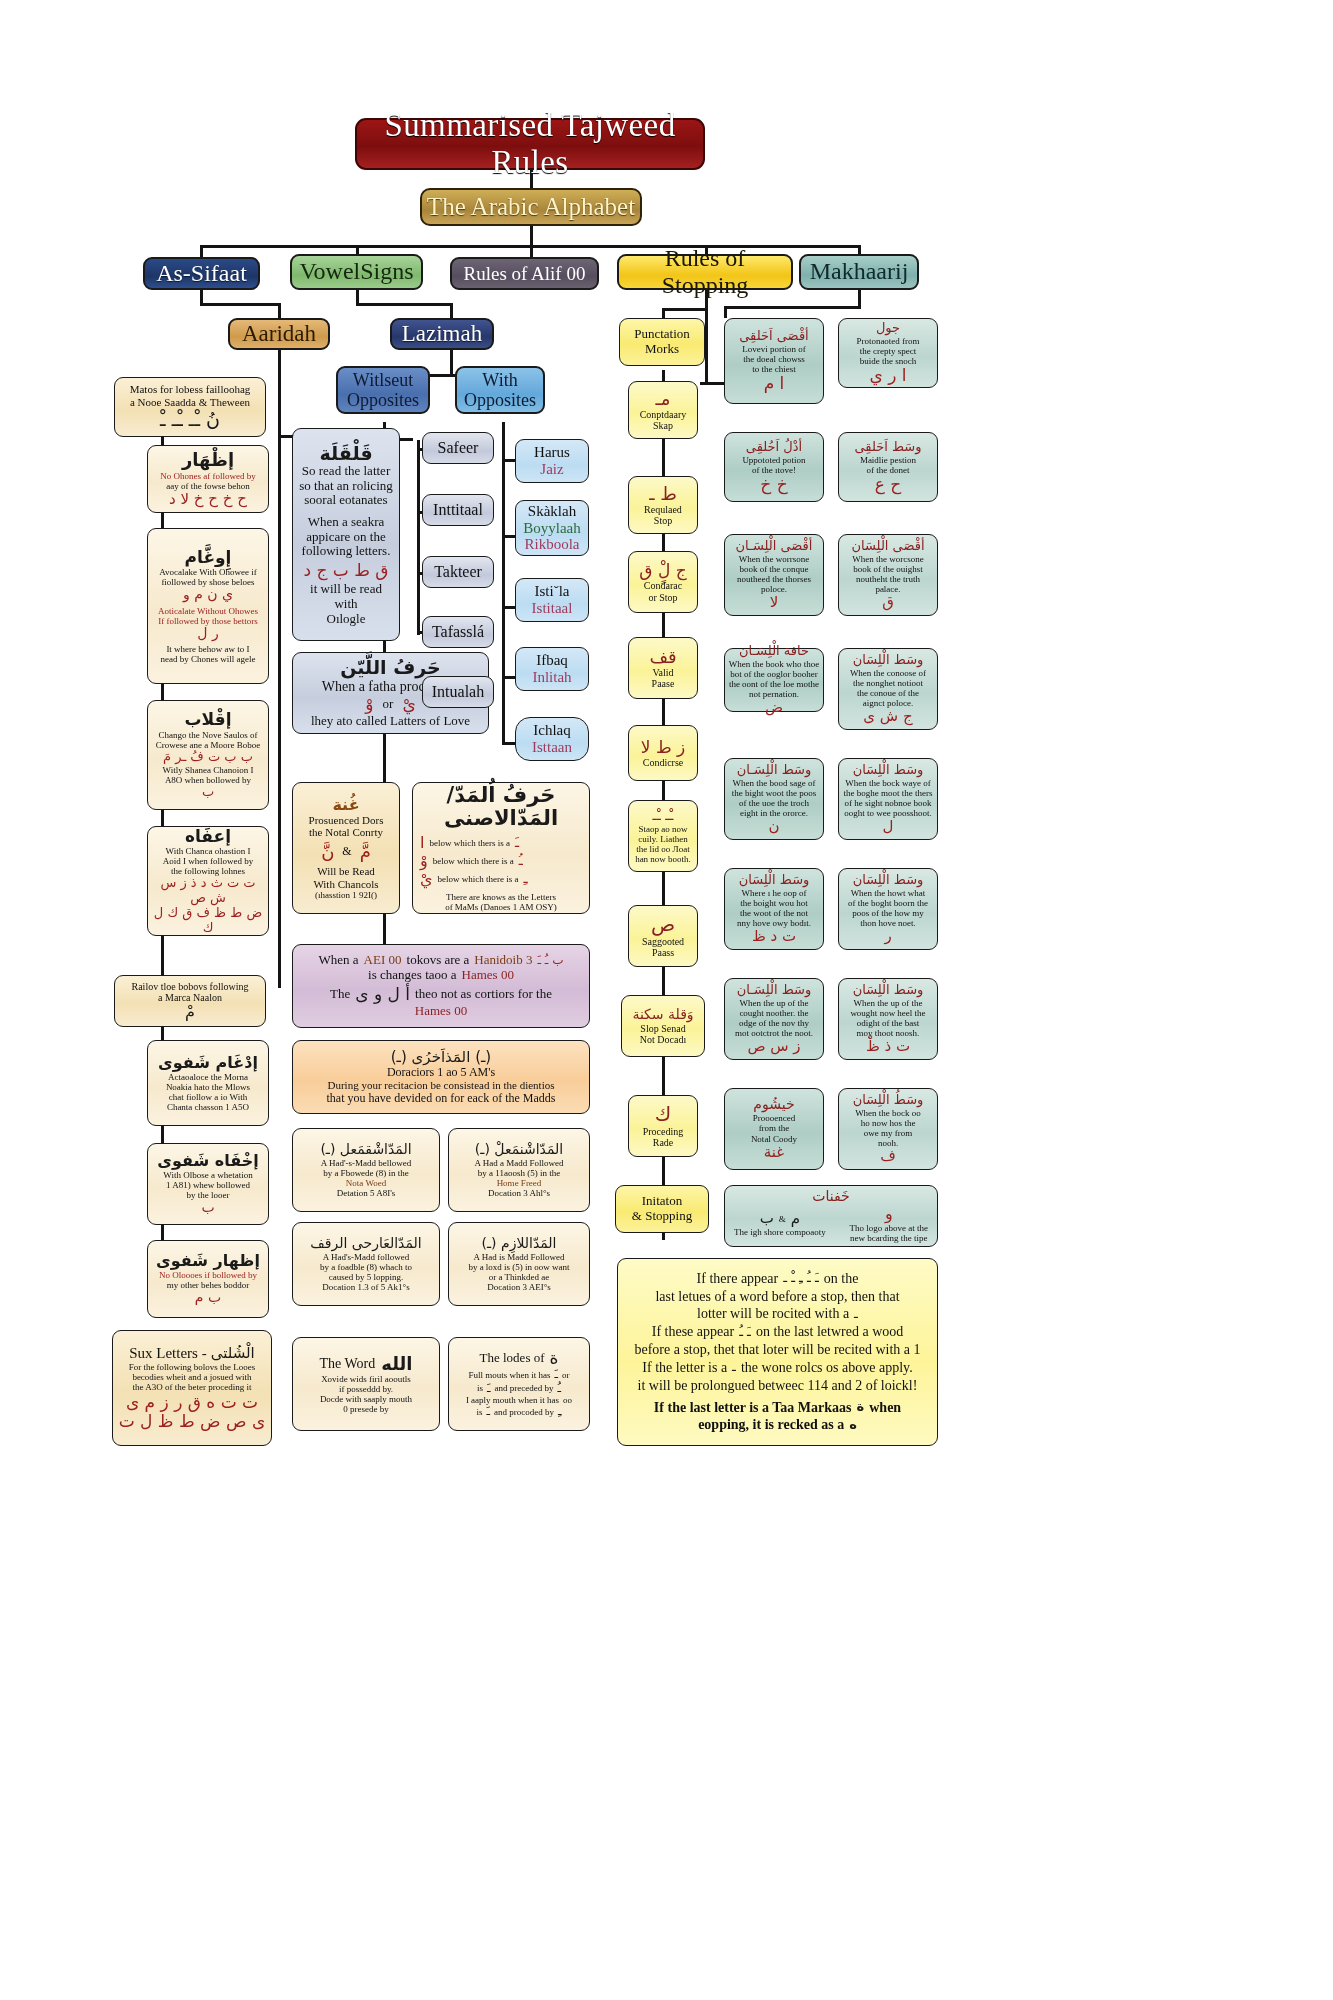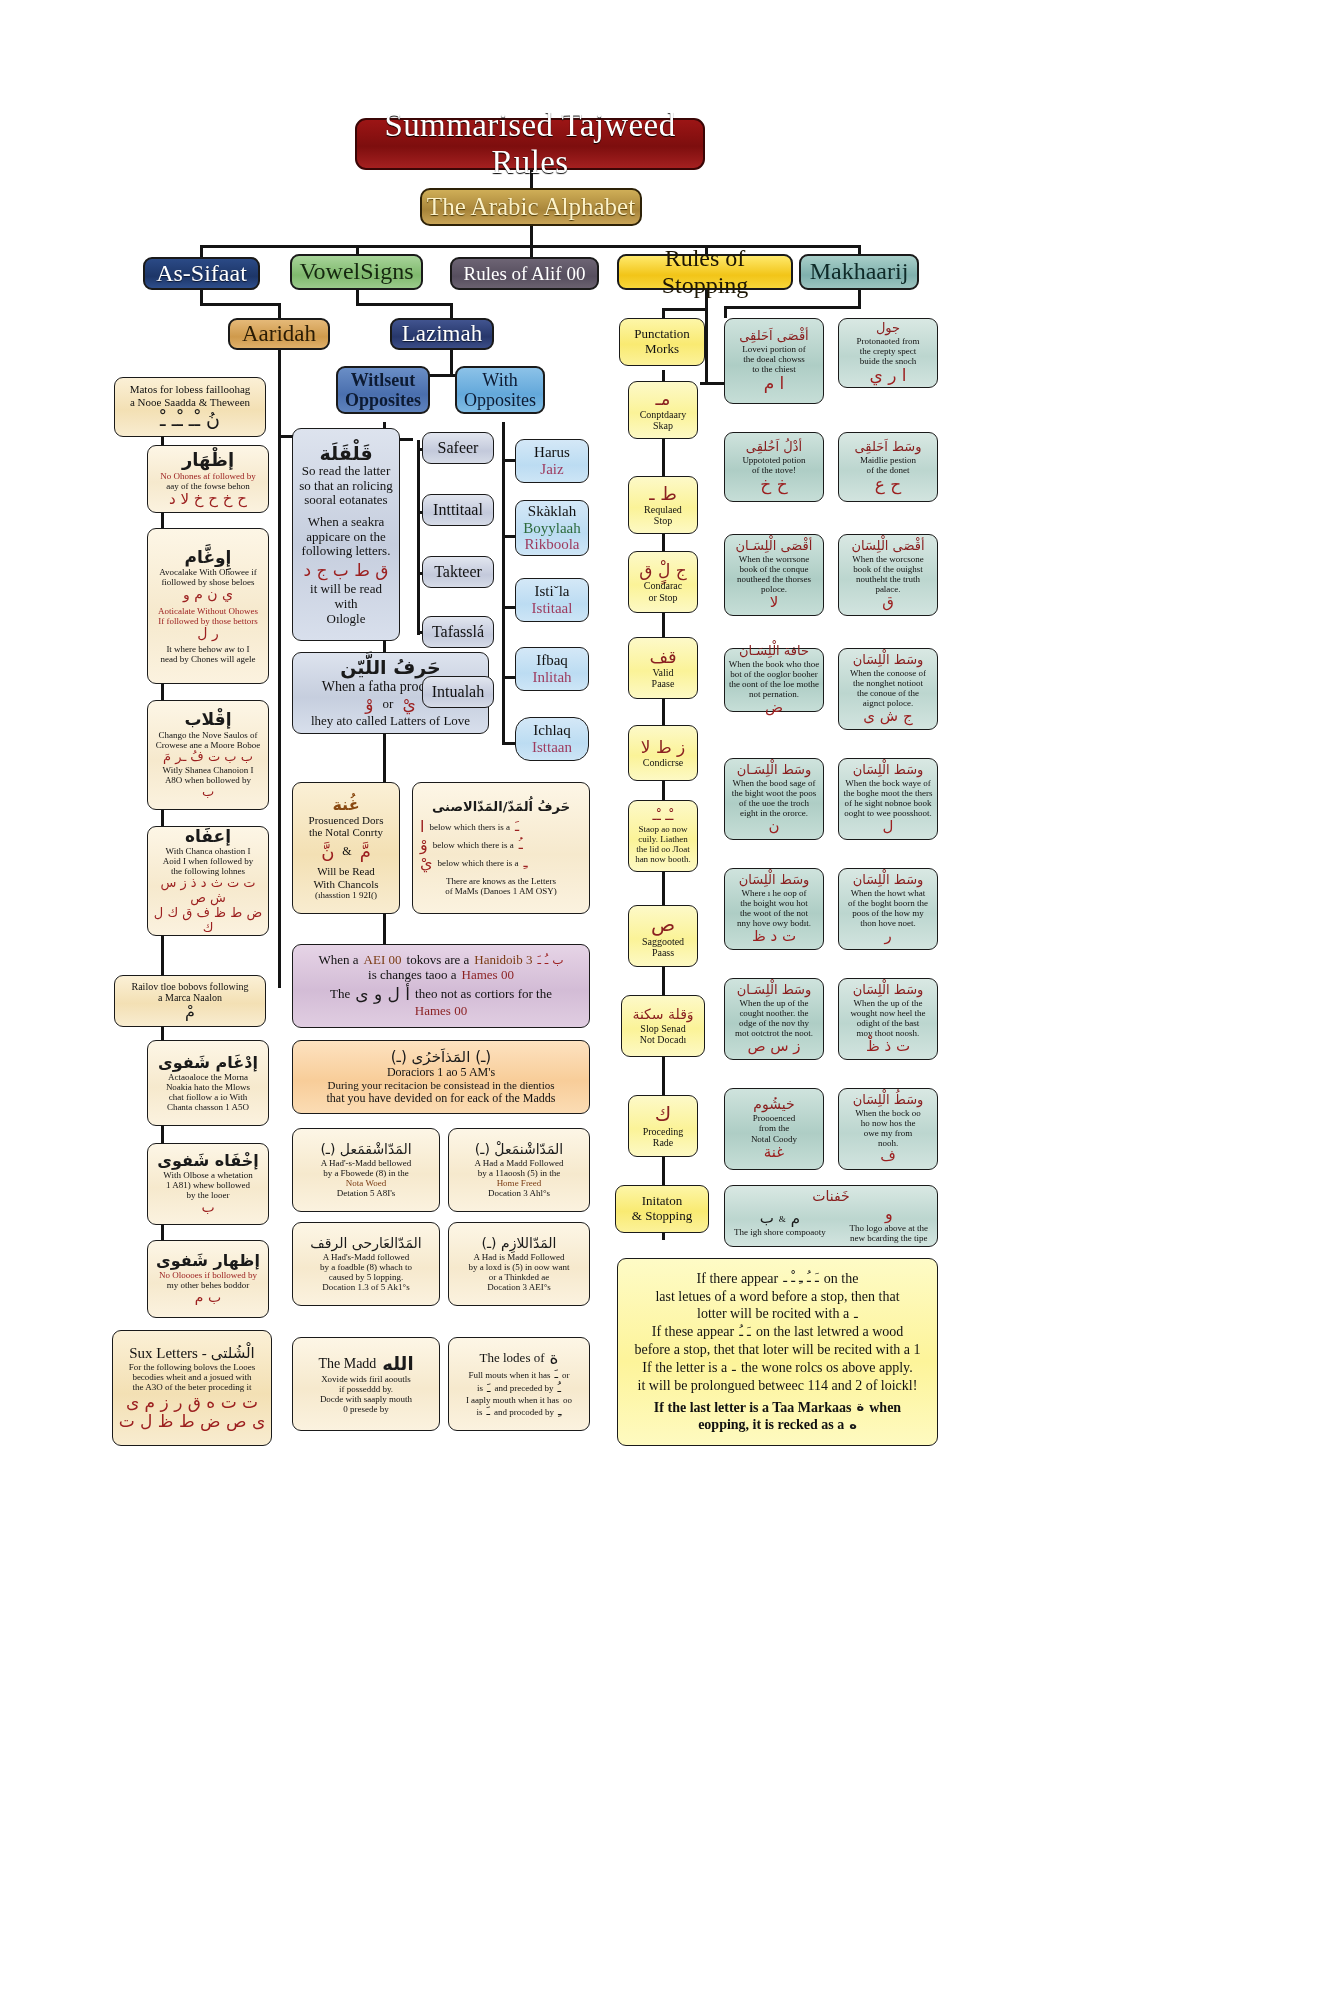--- a/index.html
+++ b/index.html
@@ -173,21 +173,21 @@
     <span>Makhaarij</span>
   </div>
 
   <div class="box sub2 tan" style="left:228px;top:318px;width:102px;height:32px;">
     <span>Aaridah</span>
   </div>
   <div class="box sub2 navy" style="left:390px;top:318px;width:104px;height:32px;">
     <span>Lazimah</span>
   </div>
 
-  <div class="box sub3 medblue" style="left:336px;top:366px;width:94px;height:48px;font-weight:bold;">
+  <div class="box sub3 medblue" style="left:336px;top:366px;width:94px;height:48px;">
     <span>Witlseut Opposites</span>
   </div>
   <div class="box sub3 ltblue" style="left:455px;top:366px;width:90px;height:48px;">
     <span>With Opposites</span>
   </div>
 
   <div class="box cream" style="left:114px;top:377px;width:152px;height:60px;">
     <span>Matos for lobess failloohag</span>
     <span>a Nooe Saadda &amp; Theween</span>
     <span class="ar-blk" style="font-size:19px;margin-top:1px;">نُ ـْـ ـْـ ـْ</span>
@@ -304,21 +304,21 @@
       <span class="ar-red" style="font-size:18px;">نَّ</span>
       <span style="font-size:12px;">&amp;</span>
       <span class="ar-red" style="font-size:18px;">مَّ</span>
     </div>
     <span>Will be Read</span>
     <span>With Chancols</span>
     <span class="tiny">(ıhasstion 1 92I()</span>
   </div>
 
   <div class="box cream2" style="left:412px;top:782px;width:178px;height:132px;align-items:stretch;padding:5px 7px;">
-    <span class="ar-blk" style="font-size:13px;font-weight:bold;text-align:center;">حَرفُ اُلمَدّ/المَدّالاصنى</span>
+    <span class="ar-blk" style="font-size:21px;font-weight:bold;text-align:center;">حَرفُ اُلمَدّ/المَدّالاصنى</span>
     <div style="display:flex;align-items:center;gap:5px;margin-top:3px;">
       <span class="ar-red" style="font-size:16px;">ا</span>
       <span class="tiny">below which thers is a</span>
       <span class="ar-red" style="font-size:14px;">ـَ</span>
     </div>
     <div style="display:flex;align-items:center;gap:5px;">
       <span class="ar-red" style="font-size:16px;">وْ</span>
       <span class="tiny">below which there is a</span>
       <span class="ar-red" style="font-size:14px;">ـُ</span>
     </div>
@@ -385,21 +385,21 @@
   <div class="box cream2" style="left:448px;top:1222px;width:142px;height:84px;">
     <span class="ar-blk" style="font-size:14px;">المَدّاللازِم (ـ)</span>
     <span class="tiny">A Had is Madd Followed</span>
     <span class="tiny">by a loxd is (5) in oow want</span>
     <span class="tiny">or a Thinkded ae</span>
     <span class="tiny">Docation 3 AEI°s</span>
   </div>
 
   <div class="box cream2" style="left:292px;top:1337px;width:148px;height:94px;">
     <div style="display:flex;align-items:center;gap:6px;">
-      <span style="font-size:14px;">The Madd</span>
+      <span style="font-size:14px;">The Word</span>
       <span class="ar-blk" style="font-size:18px;font-weight:bold;">الله</span>
     </div>
     <span class="tiny">Xovide wids firil aooutls</span>
     <span class="tiny">if posseddd by.</span>
     <span class="tiny">Docde with saaply mouth</span>
     <span class="tiny">0 presede by</span>
   </div>
 
   <div class="box cream2" style="left:448px;top:1337px;width:142px;height:94px;">
     <div style="display:flex;align-items:center;gap:5px;">

